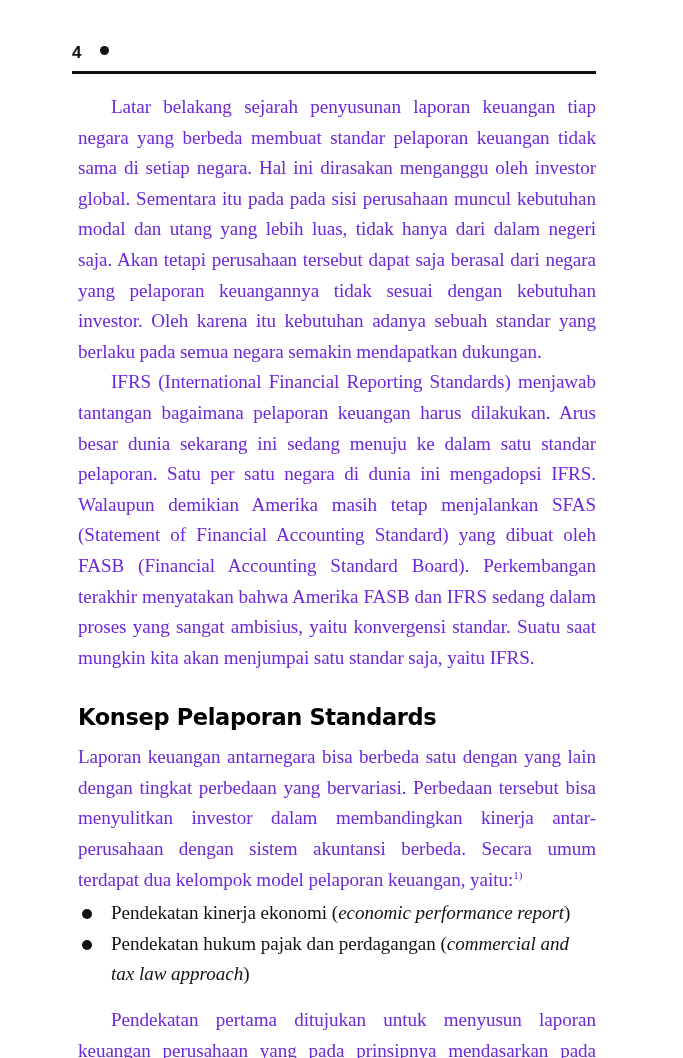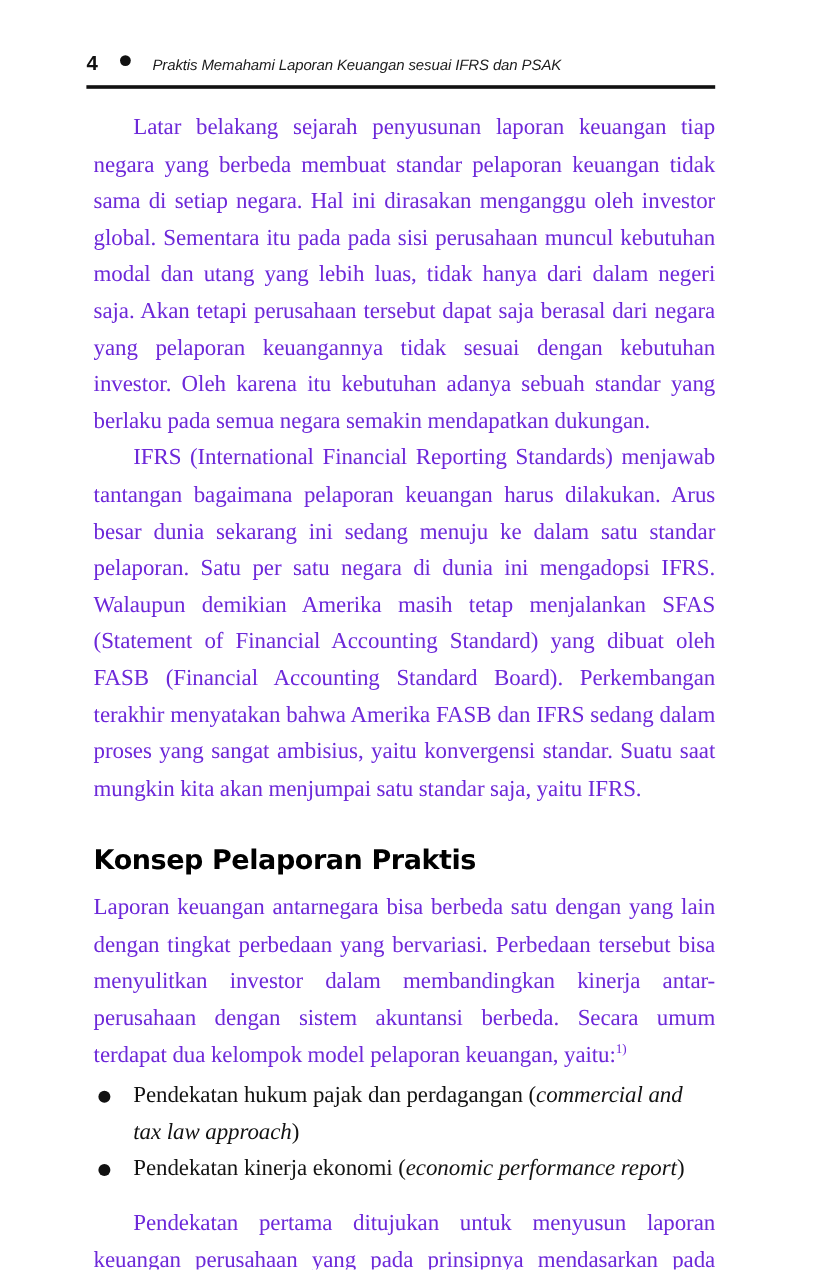--- a/index.html
+++ b/index.html
@@ -149,40 +149,39 @@
 </style>
 </head>
 <body>
 
 <div class="page">
 
   <div class="header">
     <div class="header-row">
       <span class="folio">4</span>
       <span class="header-dot"></span>
-      <span class="running-title">Praktis Memahami Laporan Keuangan sesuai IFRS dan PSAK</span>
     </div>
   </div>
   <div class="header-rule"></div>
 
   <div class="content">
 
     <p class="body indent">Latar belakang sejarah penyusunan laporan keuangan tiap negara yang berbeda membuat standar pelaporan keuangan tidak sama di setiap negara. Hal ini dirasakan menganggu oleh investor global. Sementara itu pada pada sisi perusahaan muncul kebutuhan modal dan utang yang lebih luas, tidak hanya dari dalam negeri saja. Akan tetapi perusahaan tersebut dapat saja berasal dari negara yang pelaporan keuangannya tidak sesuai dengan kebutuhan investor. Oleh karena itu kebutuhan adanya sebuah standar yang berlaku pada semua negara semakin mendapatkan dukungan.</p>
 
     <p class="body indent">IFRS (International Financial Reporting Standards) menjawab tantangan bagaimana pelaporan keuangan harus dilakukan. Arus besar dunia sekarang ini sedang menuju ke dalam satu standar pelaporan. Satu per satu negara di dunia ini mengadopsi IFRS. Walaupun demikian Amerika masih tetap menjalankan SFAS (Statement of Financial Accounting Standard) yang dibuat oleh FASB (Financial Accounting Standard Board). Perkembangan terakhir menyatakan bahwa Amerika FASB dan IFRS sedang dalam proses yang sangat ambisius, yaitu konvergensi standar. Suatu saat mungkin kita akan menjumpai satu standar saja, yaitu IFRS.</p>
 
-    <h2 class="section-heading">Konsep Pelaporan Praktis</h2>
+    <h2 class="section-heading">Konsep Pelaporan Standards</h2>
 
     <p class="body"><span>Laporan keuangan antarnegara bisa berbeda satu dengan yang lain dengan tingkat perbedaan yang bervariasi. Perbedaan tersebut bisa menyulitkan investor dalam membandingkan kinerja antar-perusahaan dengan sistem akuntansi berbeda. Secara umum terdapat dua kelompok model pelaporan keuangan, yaitu:</span><span class="sup">1)</span></p>
 
     <ul class="bullets">
       <li>
-        <span class="bullet-mark"></span><span>Pendekatan hukum pajak dan perdagangan (</span><span class="ital">commercial and tax law approach</span><span>)</span>
+        <span class="bullet-mark"></span><span>Pendekatan kinerja ekonomi (</span><span class="ital">economic performance report</span><span>)</span>
       </li>
       <li>
-        <span class="bullet-mark"></span><span>Pendekatan kinerja ekonomi (</span><span class="ital">economic performance report</span><span>)</span>
+        <span class="bullet-mark"></span><span>Pendekatan hukum pajak dan perdagangan (</span><span class="ital">commercial and tax law approach</span><span>)</span>
       </li>
     </ul>
 
     <p class="body indent gap-after-list">Pendekatan pertama ditujukan untuk menyusun laporan keuangan perusahaan yang pada prinsipnya mendasarkan pada kinerja ekonomi dari entitas pelapor. Dengan cara seperti itu</p>
 
   </div>
 </div>
 
 </body></html>

